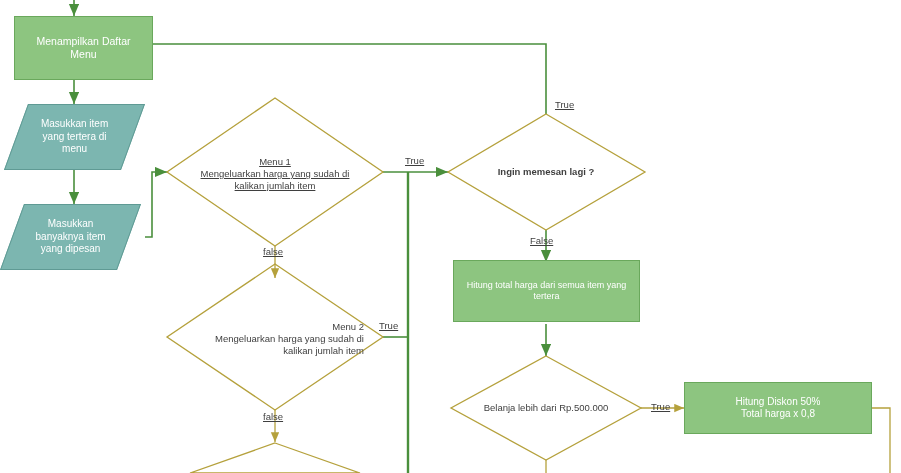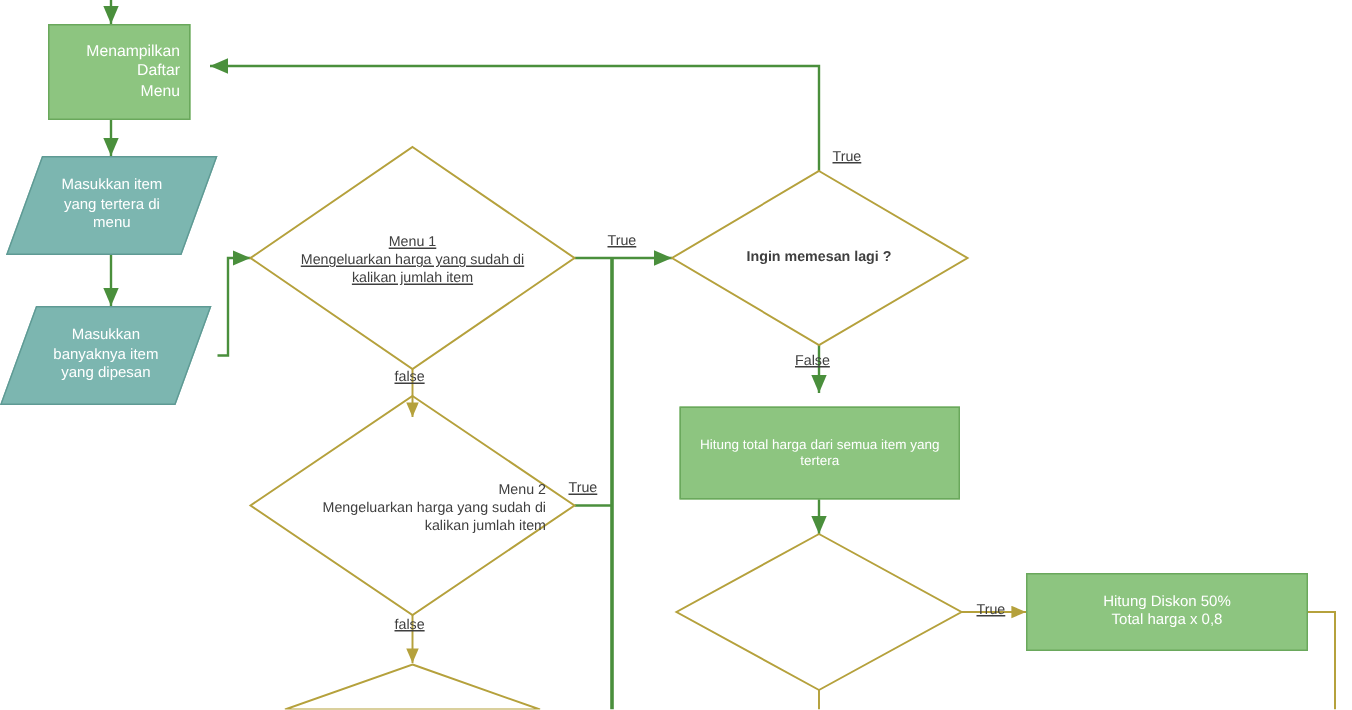--- a/index.html
+++ b/index.html
@@ -87,52 +87,55 @@
 
     <path d="M546,460 L546,473" stroke="#b5a13c" stroke-width="1.3" fill="none"></path>
 
     <polygon points="275,98 383,172 275,246 167,172" fill="none" stroke="#b5a13c" stroke-width="1.3"></polygon>
     <polygon points="275,264 383,337 275,410 167,337" fill="none" stroke="#b5a13c" stroke-width="1.3"></polygon>
     <polygon points="275,443 360,473 190,473" fill="none" stroke="#b5a13c" stroke-width="1.3"></polygon>
     <polygon points="546,114 645,172 546,230 448,172" fill="none" stroke="#b5a13c" stroke-width="1.3"></polygon>
     <polygon points="546,356 641,408 546,460 451,408" fill="none" stroke="#b5a13c" stroke-width="1.3"></polygon>
   </svg>
 
-  <div class="node proc" style="left:32px;top:16px;width:95px;height:64px;font-size:10.5px;text-align:right;">
+  <div class="node proc" style="left:14px;top:16px;width:139px;height:64px;font-size:10.5px;">
     <span class="txt"><span>Menampilkan Daftar</span><br><span>Menu</span></span>
   </div>
 
   <div class="node inputpara" style="left:16px;top:104px;width:117px;height:66px;font-size:10px;">
     <span class="txt"><span>Masukkan item</span><br><span>yang tertera di</span><br><span>menu</span></span>
   </div>
 
   <div class="node inputpara" style="left:12px;top:204px;width:117px;height:66px;font-size:10px;">
     <span class="txt"><span>Masukkan</span><br><span>banyaknya item</span><br><span>yang dipesan</span></span>
   </div>
 
-  <div class="node proc" style="left:453px;top:271px;width:187px;height:62px;font-size:9px;">
+  <div class="node proc" style="left:453px;top:260px;width:187px;height:62px;font-size:9px;">
     <span class="txt"><span>Hitung total harga dari semua item yang</span><br><span>tertera</span></span>
   </div>
 
   <div class="node proc" style="left:684px;top:382px;width:188px;height:52px;font-size:10px;">
     <span class="txt"><span>Hitung Diskon 50%</span><br><span>Total harga x 0,8</span></span>
   </div>
 
   <div class="node decision" style="left:180px;top:146px;width:190px;height:56px;font-size:9.5px;text-decoration:underline;">
     <span class="txt"><span>Menu 1</span><br><span>Mengeluarkan harga yang sudah di</span><br><span>kalikan jumlah item</span></span>
   </div>
 
   <div class="node decision" style="left:180px;top:311px;width:190px;height:56px;font-size:9.5px;text-align:right;">
     <span class="txt"><span>Menu 2</span><br><span>Mengeluarkan harga yang sudah di</span><br><span>kalikan jumlah item</span></span>
   </div>
 
   <div class="node decision" style="left:462px;top:163px;width:168px;height:18px;font-size:9.5px;font-weight:bold;">
     <span class="txt">Ingin memesan lagi ?</span>
   </div>
 
+  <div class="node decision" style="left:464px;top:399px;width:164px;height:18px;font-size:9.5px;">
+    <span class="txt">Belanja lebih dari Rp.500.000</span>
+  </div>
 
   <div class="label" style="left:555px;top:99px;font-size:9.5px;">True</div>
 
   <div class="label" style="left:405px;top:155px;font-size:9.5px;">True</div>
 
   <div class="label" style="left:263px;top:246px;font-size:9.5px;">false</div>
 
   <div class="label" style="left:379px;top:320px;font-size:9.5px;">True</div>
 
   <div class="label" style="left:263px;top:411px;font-size:9.5px;">false</div>

